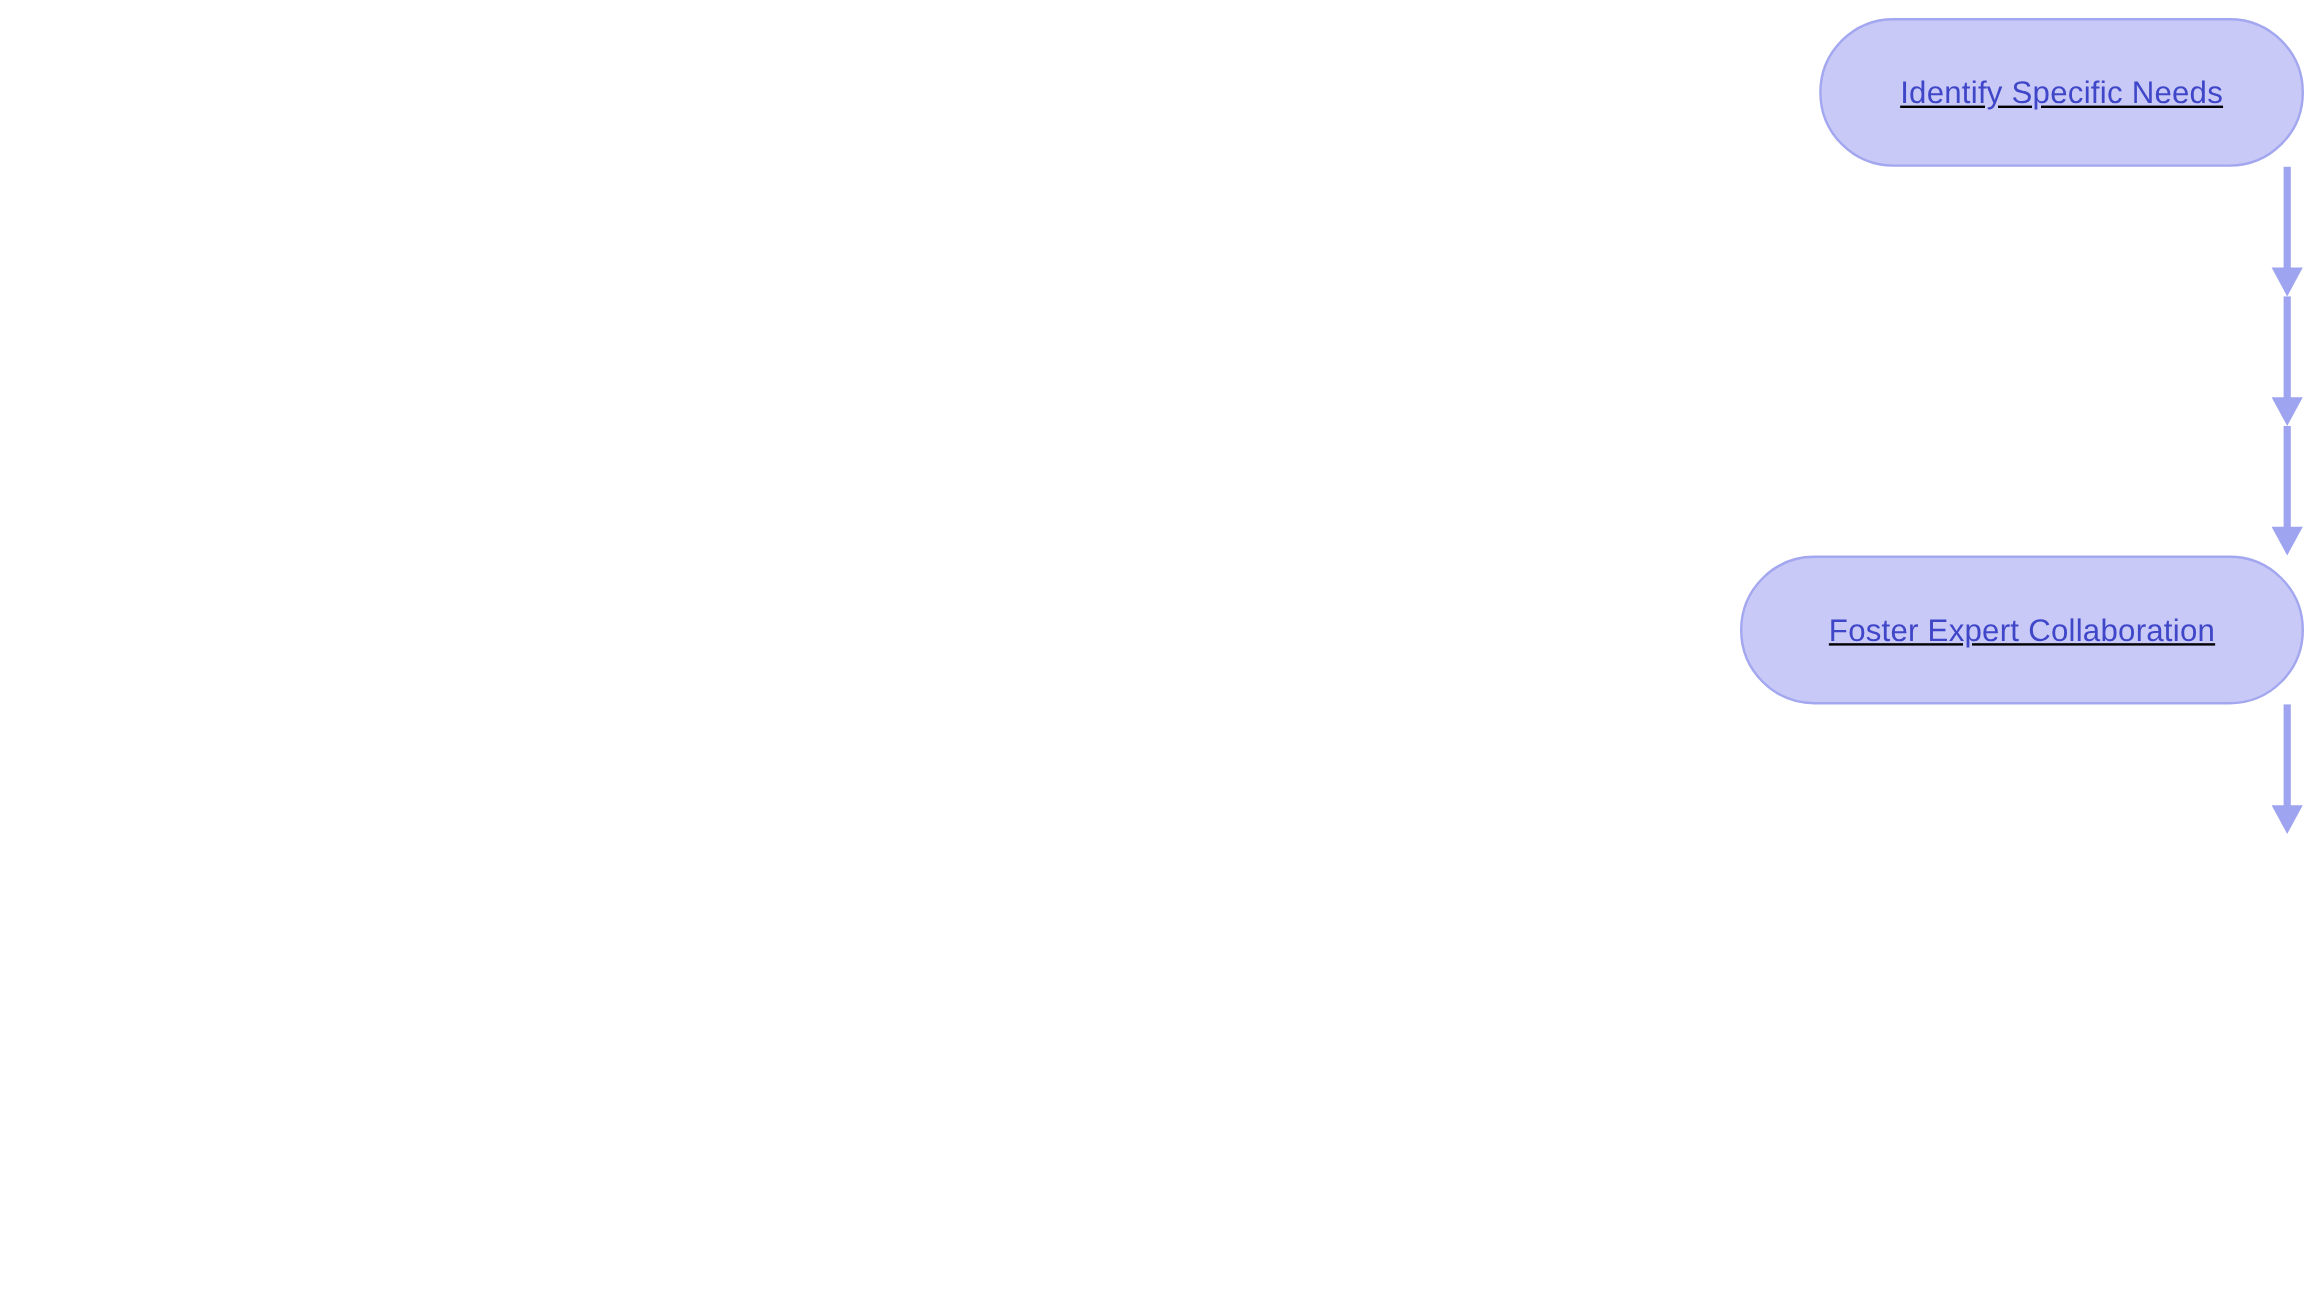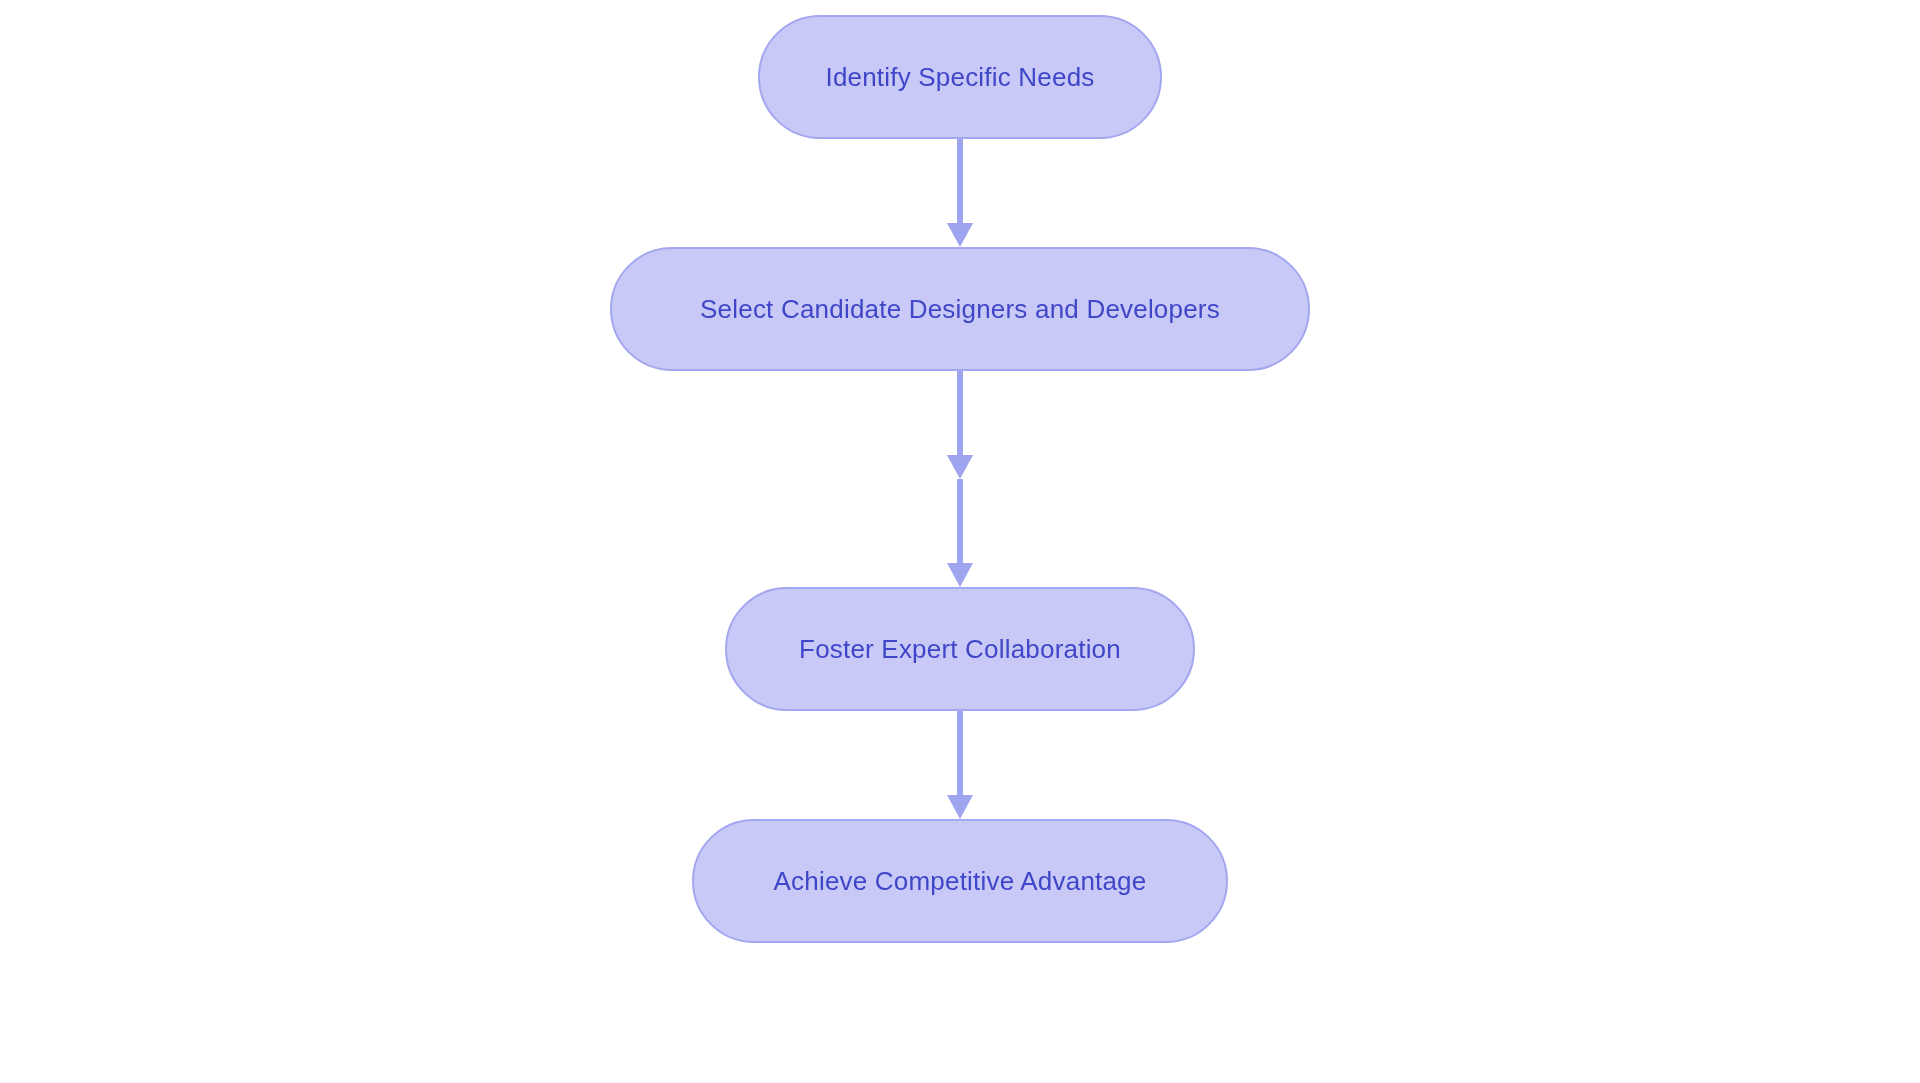--- a/index.html
+++ b/index.html
@@ -9,23 +9,24 @@
     font-family: "Liberation Sans", sans-serif;
   }
   .canvas {
     position: relative;
     width: 1920px;
     height: 1083px;
     box-sizing: border-box;
     padding-top: 15px;
     display: flex;
     flex-direction: column;
-    align-items: center;
+    align-items: flex-end;
     background: #ffffff;
     overflow: hidden;
+    text-decoration: underline;
   }
   .node {
     height: 124px;
     box-sizing: border-box;
     border-radius: 62px;
     background: var(--node-fill, #c8c9f7);
     border: 2px solid var(--node-border, #a3a7ef);
     color: var(--node-text, #3f46c8);
     display: flex;
     align-items: center;
@@ -69,23 +70,20 @@
 
   <div class="node w1">
     <span>Identify Specific Needs</span>
   </div>
 
   <div class="connector">
     <div class="line"></div>
     <div class="head"></div>
   </div>
 
-  <div class="node w2">
-    <span>Select Candidate Designers and Developers</span>
-  </div>
 
   <div class="connector">
     <div class="line"></div>
     <div class="head"></div>
   </div>
 
 
   <div class="connector">
     <div class="line"></div>
     <div class="head"></div>
@@ -93,17 +91,14 @@
 
   <div class="node w4">
     <span>Foster Expert Collaboration</span>
   </div>
 
   <div class="connector">
     <div class="line"></div>
     <div class="head"></div>
   </div>
 
-  <div class="node w5">
-    <span>Achieve Competitive Advantage</span>
-  </div>
 
 </div>
 
 </body></html>

